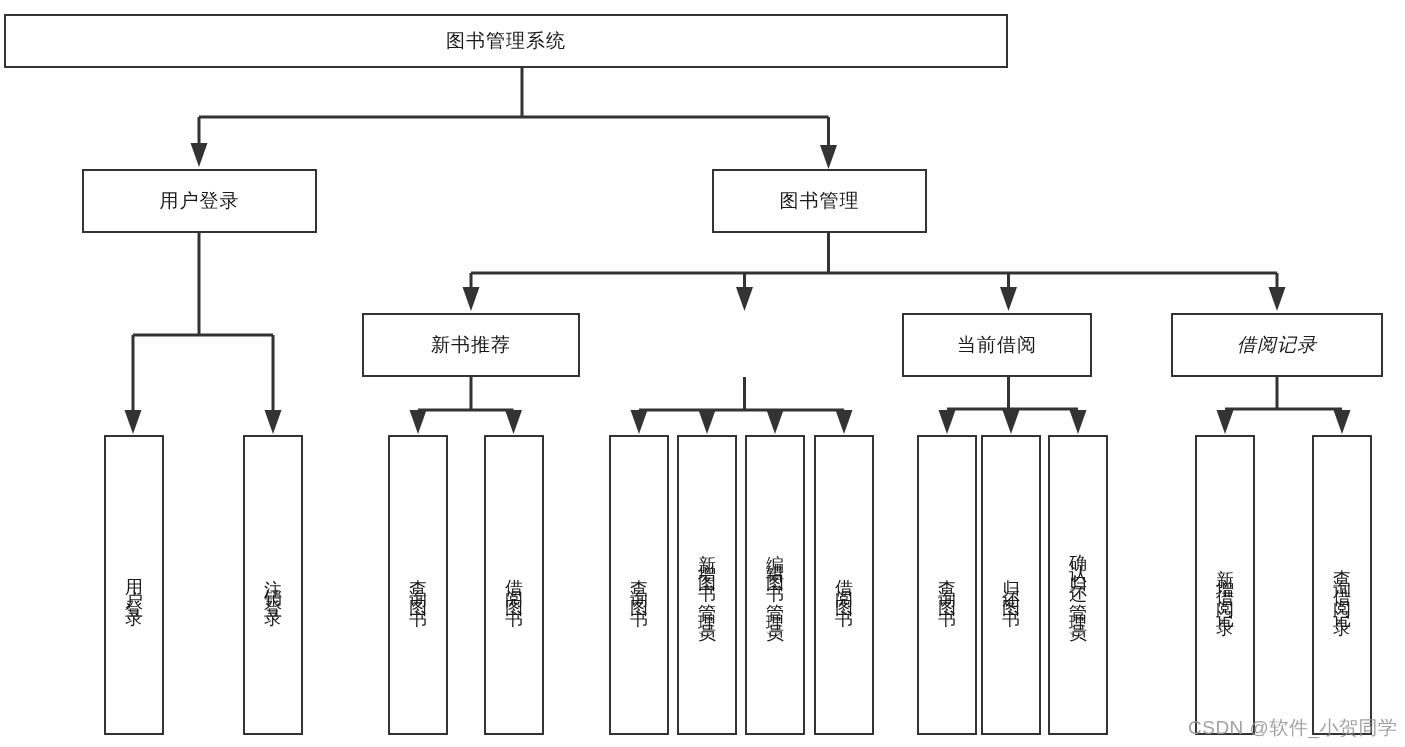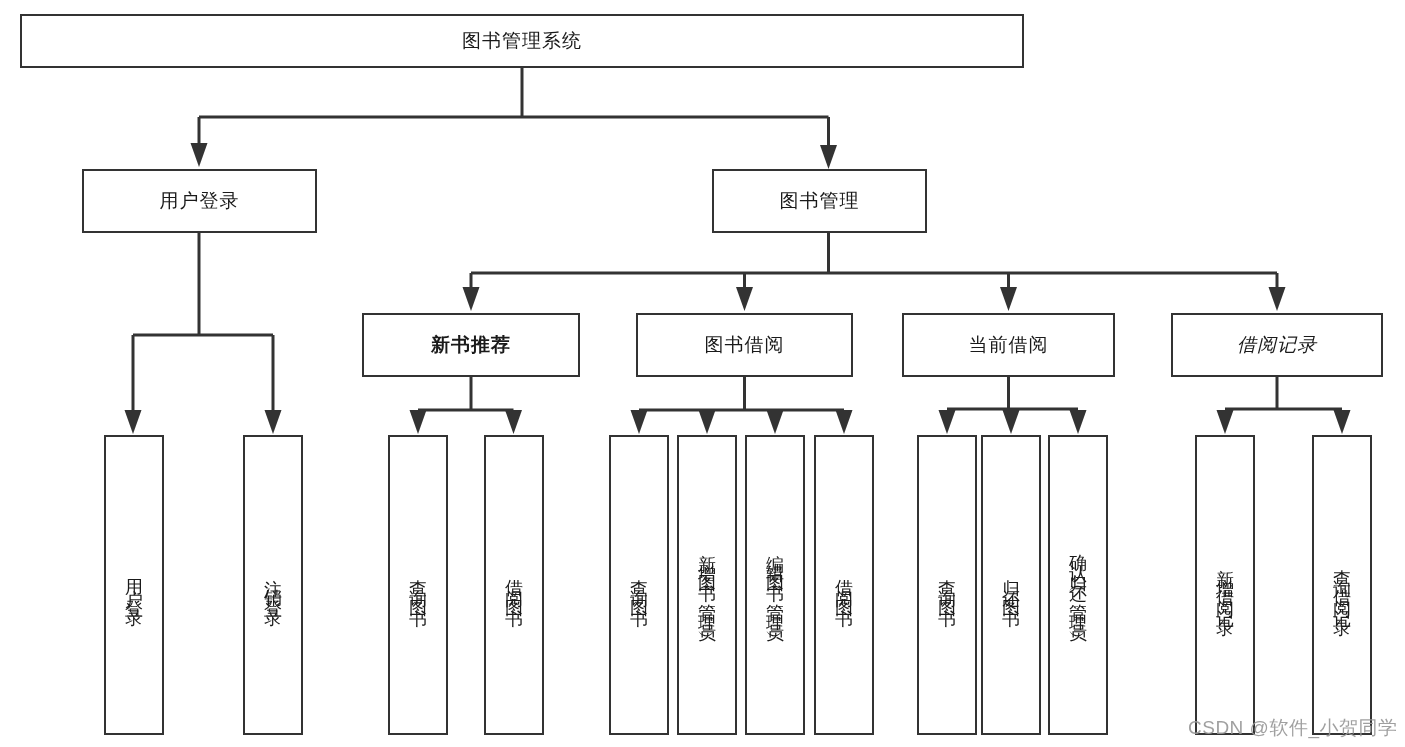--- a/index.html
+++ b/index.html
@@ -117,38 +117,35 @@
       <polygon points="775,434 766.5,410 783.5,410"></polygon>
       <polygon points="844,434 835.5,410 852.5,410"></polygon>
       <polygon points="947,434 938.5,410 955.5,410"></polygon>
       <polygon points="1011,434 1002.5,410 1019.5,410"></polygon>
       <polygon points="1078,434 1069.5,410 1086.5,410"></polygon>
       <polygon points="1225,434 1216.5,410 1233.5,410"></polygon>
       <polygon points="1342,434 1333.5,410 1350.5,410"></polygon>
     </g>
   </svg>
 
-  <div class="hbox" style="left:20px; top:14px; width:1004px; height:54px;">
+  <div class="hbox" style="left:4px; top:14px; width:1004px; height:54px;">
     <span>图书管理系统</span>
   </div>
 
   <div class="hbox" style="left:82px; top:169px; width:235px; height:64px;">
     <span>用户登录</span>
   </div>
   <div class="hbox" style="left:712px; top:169px; width:215px; height:64px;">
     <span>图书管理</span>
   </div>
 
-  <div class="hbox" style="left:362px; top:313px; width:218px; height:64px;font-weight:bold;">
+  <div class="hbox" style="left:362px; top:313px; width:218px; height:64px;">
     <span>新书推荐</span>
   </div>
-  <div class="hbox" style="left:636px; top:313px; width:217px; height:64px;">
-    <span>图书借阅</span>
-  </div>
-  <div class="hbox" style="left:902px; top:313px; width:213px; height:64px;">
+  <div class="hbox" style="left:902px; top:313px; width:190px; height:64px;">
     <span>当前借阅</span>
   </div>
   <div class="hbox" style="left:1171px; top:313px; width:212px; height:64px;font-style:italic;">
     <span>借阅记录</span>
   </div>
 
   <div class="vbox" style="left:104px;">
     <span>用户登录</span>
   </div>
   <div class="vbox" style="left:243px;">

